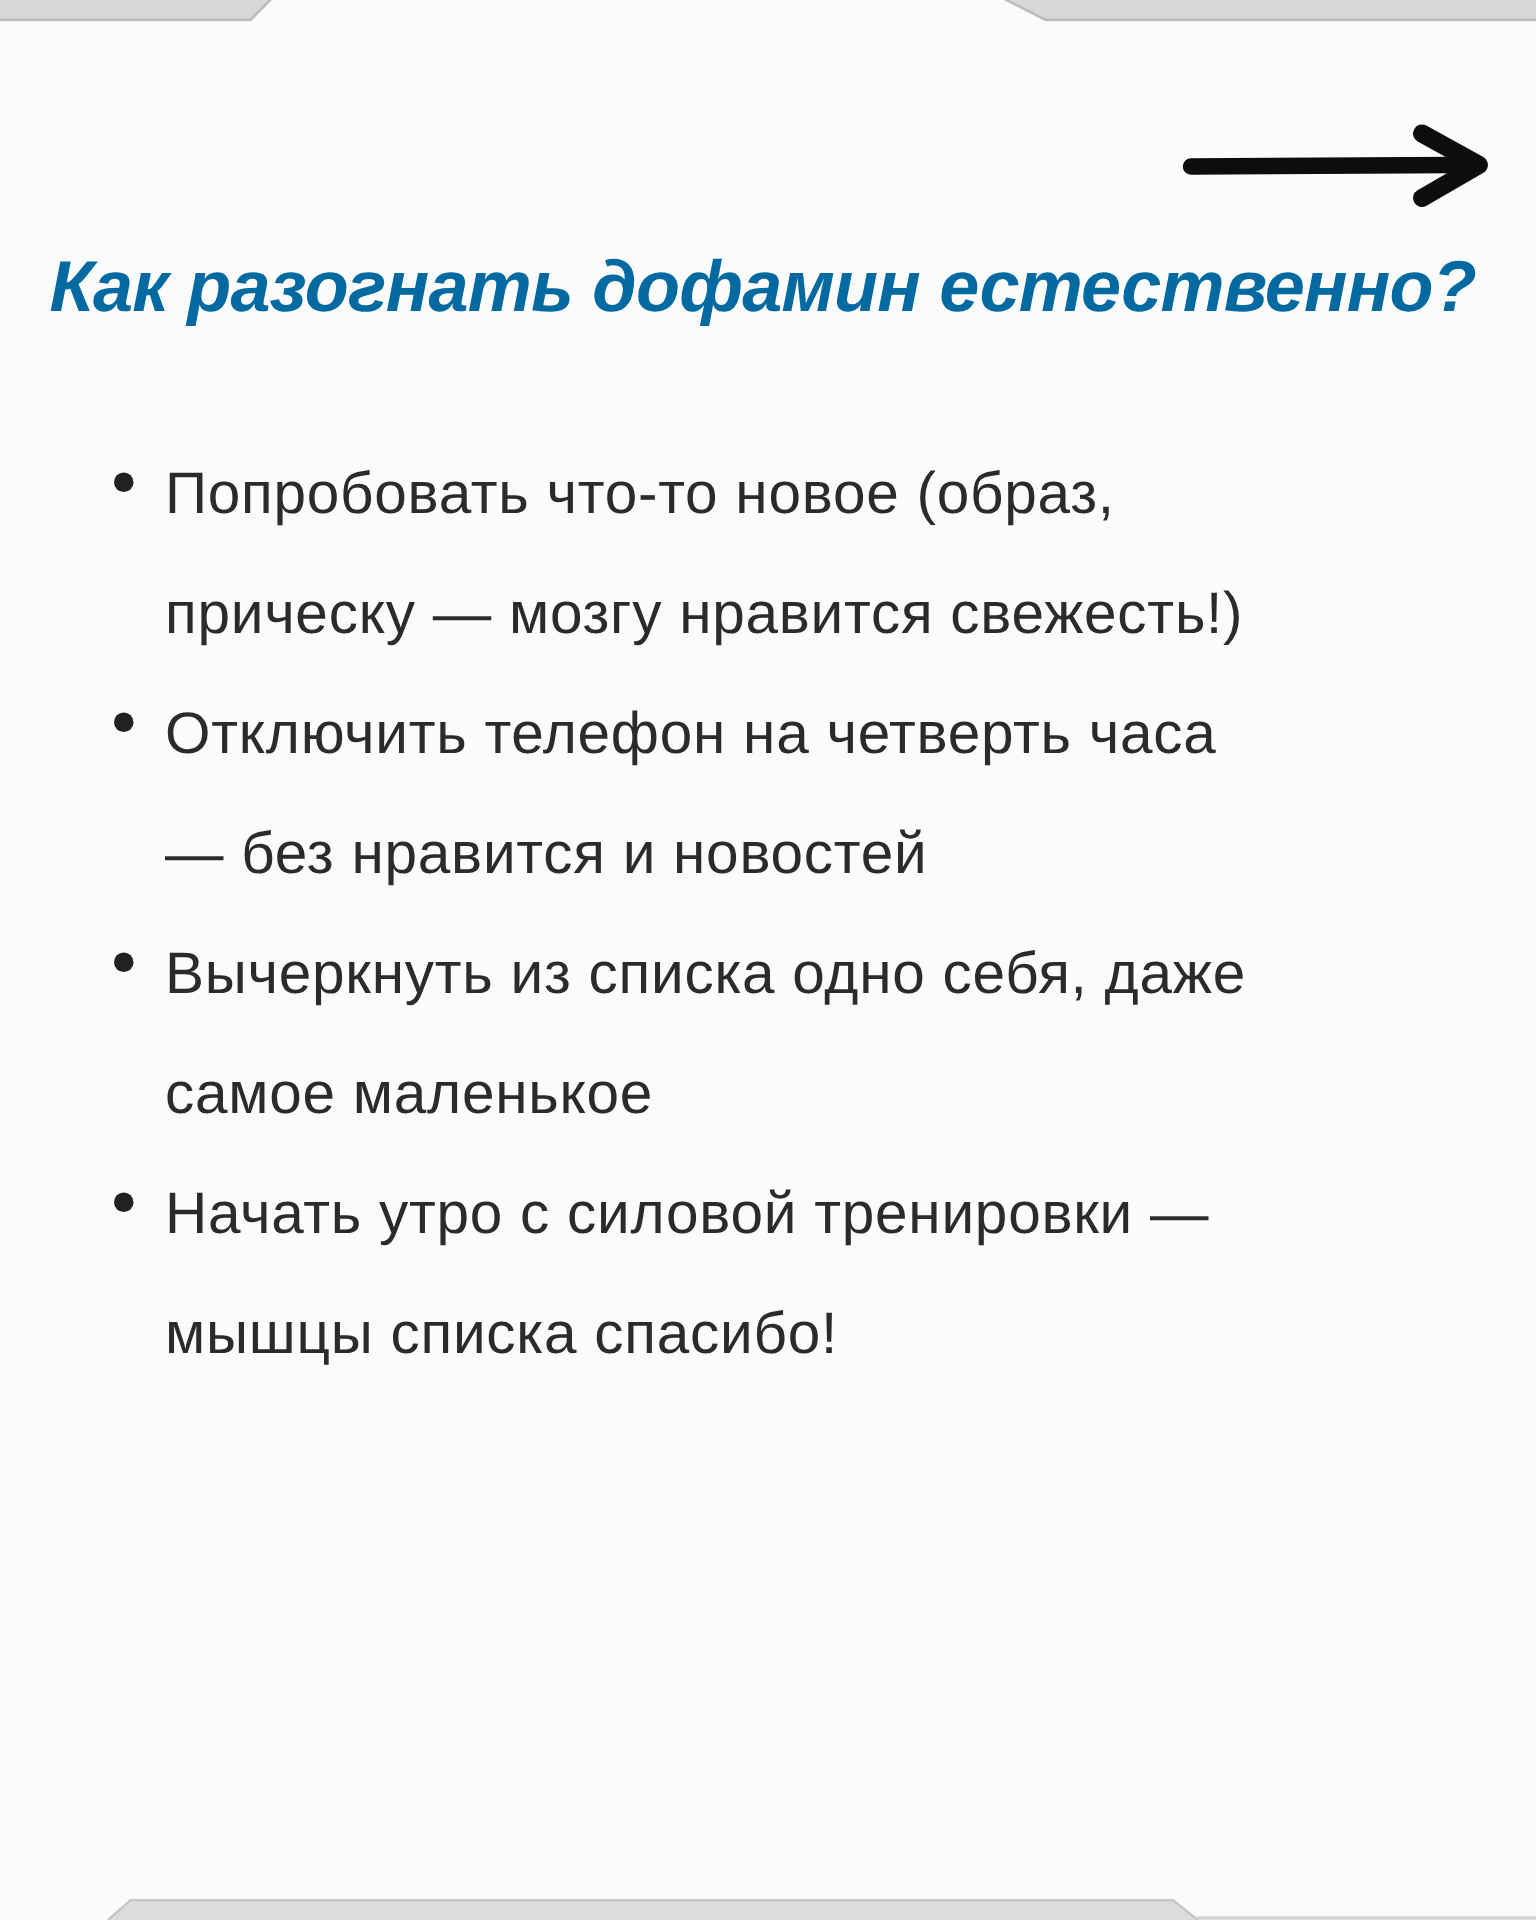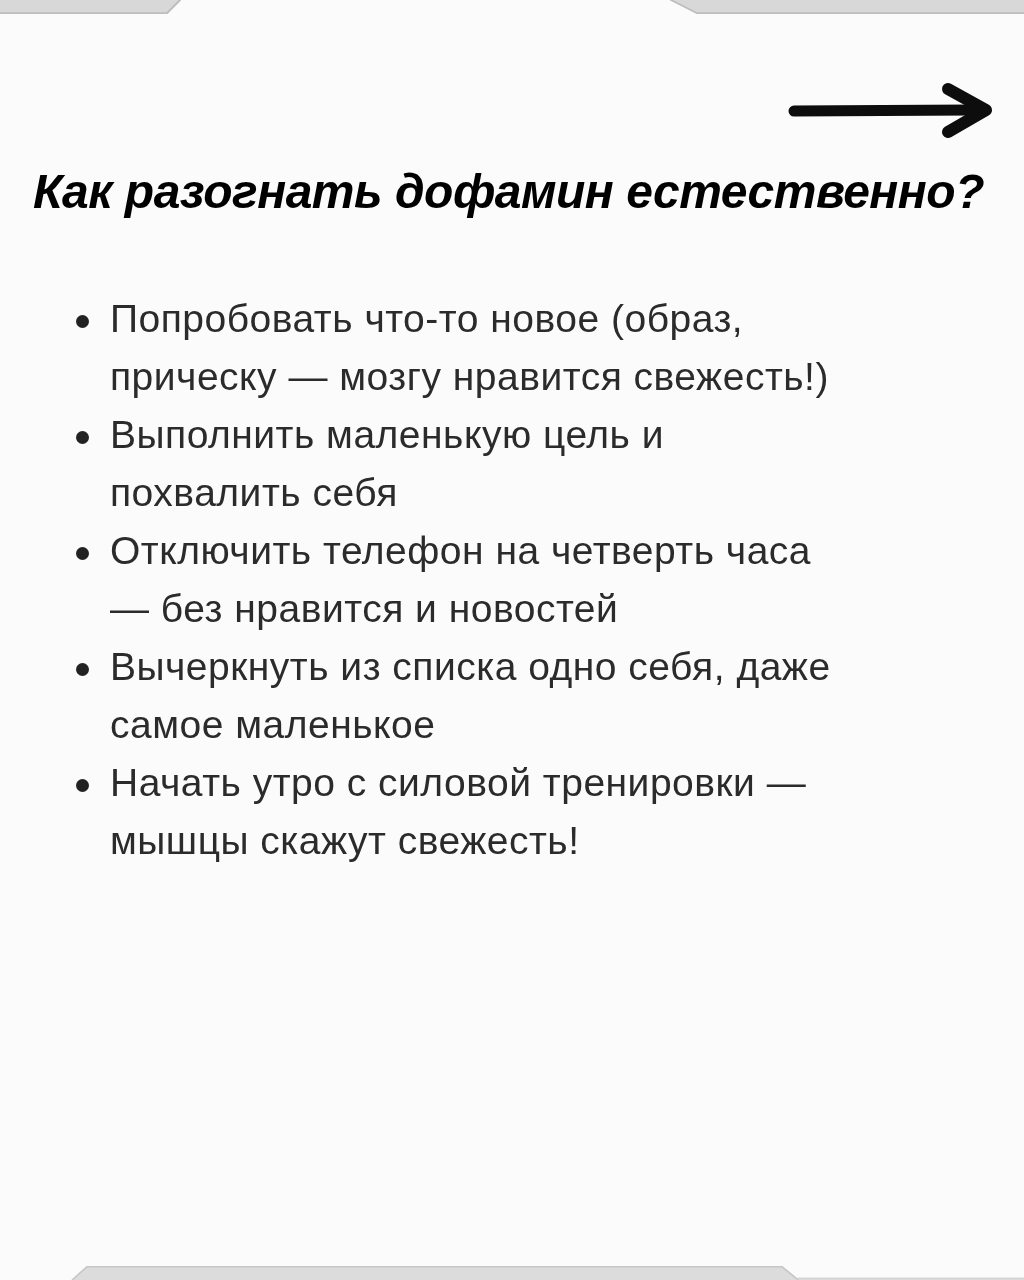--- a/index.html
+++ b/index.html
@@ -26,37 +26,37 @@
     position: absolute;
     left: 33px;
     top: 162px;
     width: 960px;
     margin: 0;
     font-size: 48px;
     line-height: 60px;
     font-weight: bold;
     font-style: italic;
     letter-spacing: -0.5px;
-    color: #000000;
+    color: #0369a1;
   }
   .list {
     position: absolute;
     left: 64px;
     top: 290px;
     width: 912px;
   }
   .item {
     position: relative;
     padding-left: 46px;
   }
   .item-text {
     display: block;
     white-space: pre-line;
     font-size: 39px;
-    line-height: 58px;
+    line-height: 80px;
     letter-spacing: 0.5px;
     color: #2b2b2b;
   }
   .dot {
     position: absolute;
     left: 12px;
     top: 25px;
     width: 13px;
     height: 13px;
     border-radius: 50%;
@@ -83,37 +83,32 @@
   <h1 class="title">Как разогнать дофамин естественно?</h1>
 
   <div class="list">
     <div class="item">
       <span class="dot"></span>
       <span class="item-text">Попробовать что-то новое (образ,
 прическу — мозгу нравится свежесть!)</span>
     </div>
     <div class="item">
       <span class="dot"></span>
-      <span class="item-text">Выполнить маленькую цель и
-похвалить себя</span>
-    </div>
-    <div class="item">
-      <span class="dot"></span>
       <span class="item-text">Отключить телефон на четверть часа
 — без нравится и новостей</span>
     </div>
     <div class="item">
       <span class="dot"></span>
       <span class="item-text">Вычеркнуть из списка одно себя, даже
 самое маленькое</span>
     </div>
     <div class="item">
       <span class="dot"></span>
       <span class="item-text">Начать утро с силовой тренировки —
-мышцы скажут свежесть!</span>
+мышцы списка спасибо!</span>
     </div>
   </div>
 
   <svg class="bottom-edge" width="1024" height="20" viewBox="0 0 1024 20">
     <path d="M87,6 H782 L799,20 H72 Z" fill="#dcdcdc"></path>
     <path d="M72,20 L87,6.8 H782 L798.5,20" stroke="#c6c6c6" stroke-width="1.6" fill="none"></path>
     <rect x="798" y="17.6" width="226" height="2.2" fill="#d2d2d2"></rect>
   </svg>
 
 </div>

